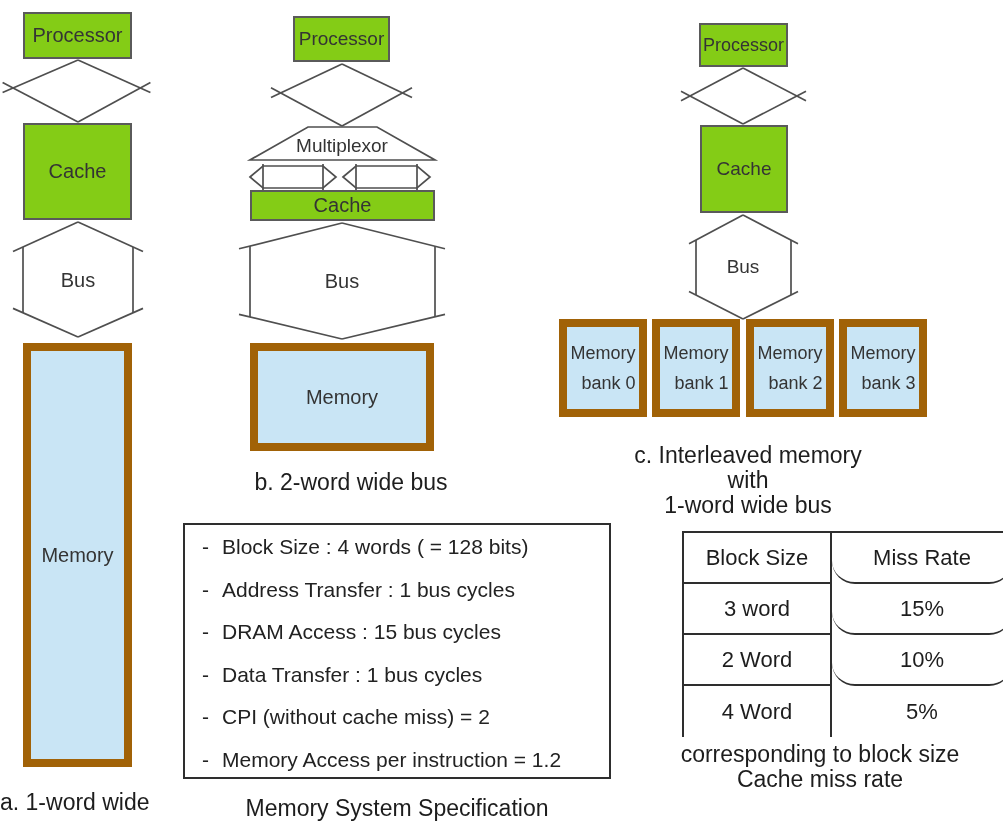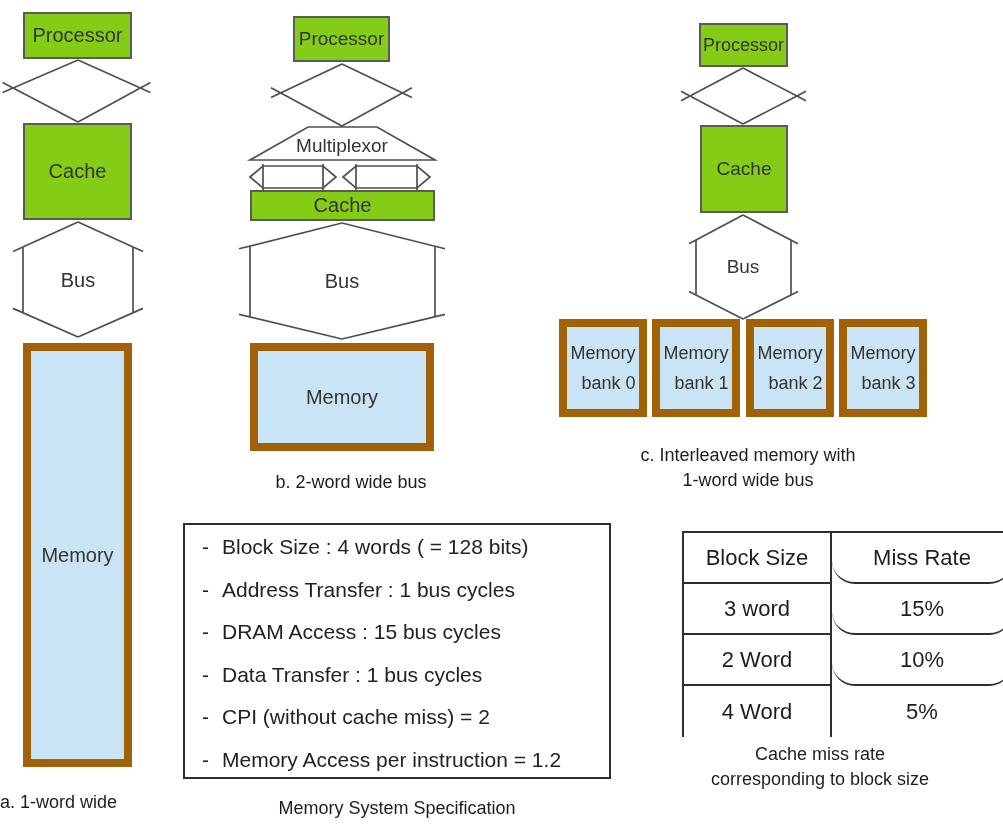--- a/index.html
+++ b/index.html
@@ -29,21 +29,21 @@
     display:flex;align-items:center;justify-content:center;
     text-align:center;
     color:#343434;
   }
   svg.shapes{position:absolute;left:0;top:0;}
   svg .ln{stroke:#4f4f4f;stroke-width:1.7;fill:none;}
   svg .shp{stroke:#4f4f4f;stroke-width:1.7;fill:#ffffff;}
   .caption{
     position:absolute;
     color:#1d1d1d;
-    font-size:18px;
+    font-size:23px;
     line-height:25px;
     text-align:center;
   }
   
   #spec-box{
     position:absolute;left:183px;top:523px;width:428px;height:256px;
     border:2px solid #2e2e2e;background:#ffffff;box-sizing:border-box;
     display:flex;flex-direction:column;gap:20.5px;
     padding:11px 0 0 17px;
     font-size:21px;color:#222222;
@@ -238,17 +238,17 @@
     <div class="trow">
       <div class="tcell c1">2 Word</div>
       <div class="tcell c2">10%</div>
     </div>
     <div class="trow last">
       <div class="tcell c1">4 Word</div>
       <div class="tcell c2">5%</div>
     </div>
   </div>
   <div class="caption" style="left:660px;top:742px;width:320px;">
+    <div>corresponding to block size</div>
     <div>Cache miss rate</div>
-    <div>corresponding to block size</div>
   </div>
 
 </div>
 
 </body></html>

